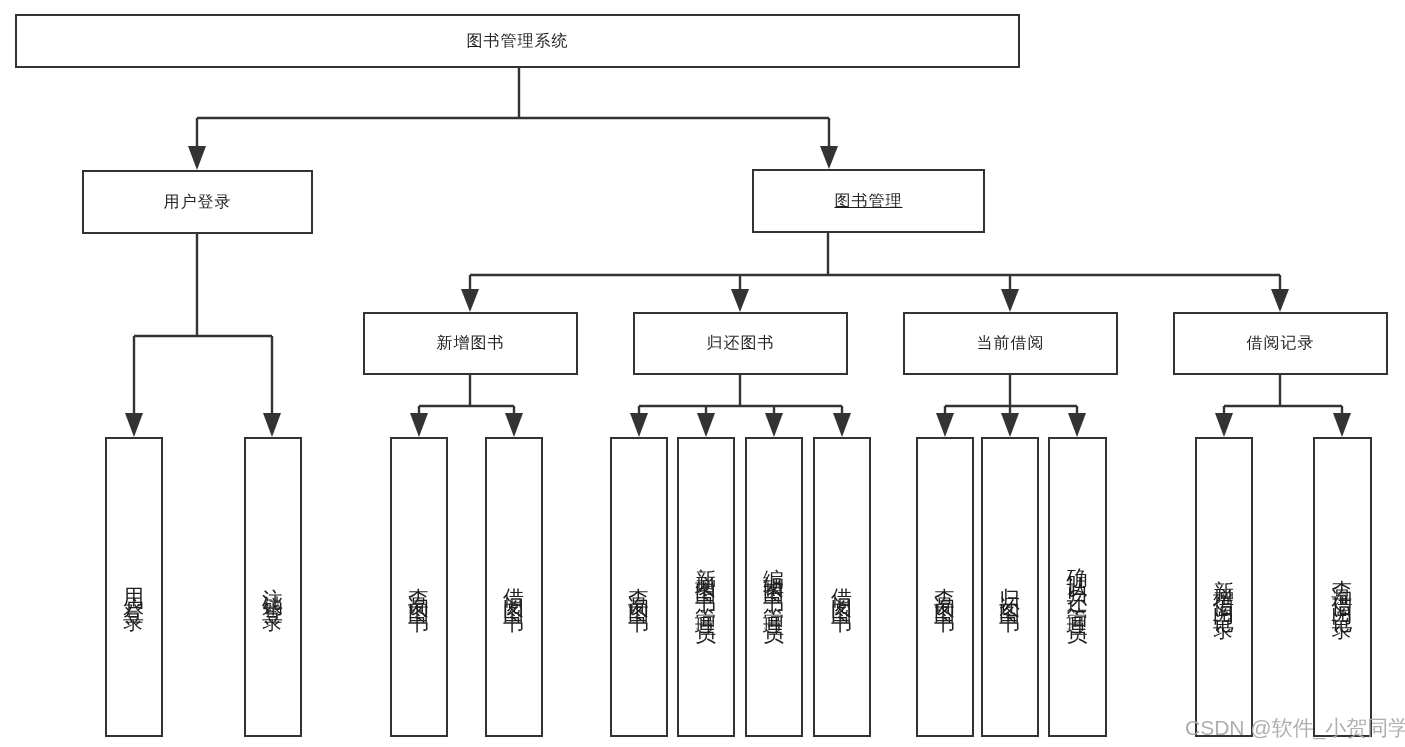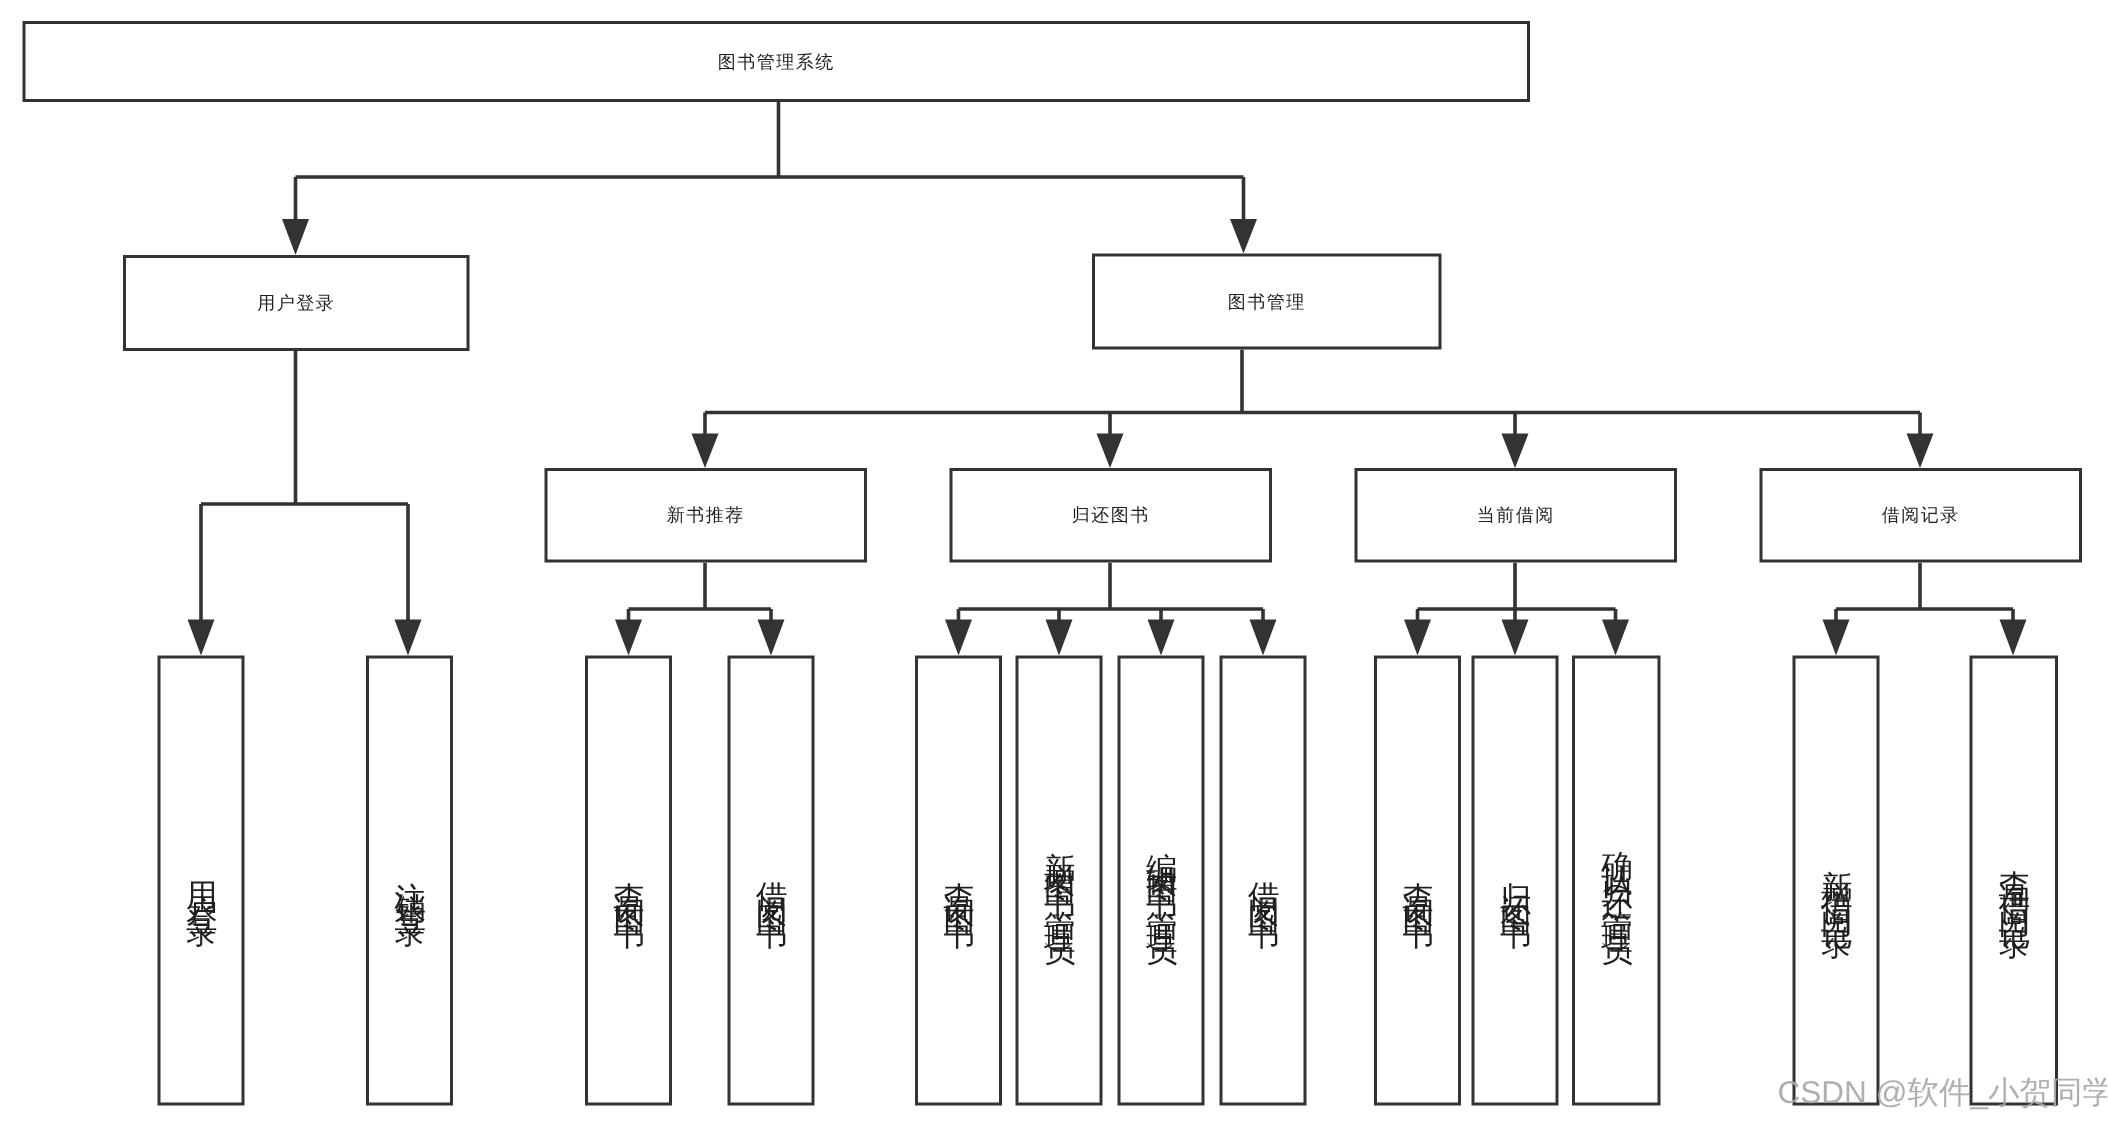--- a/index.html
+++ b/index.html
@@ -5,24 +5,24 @@
   html,body{margin:0;padding:0;background:#ffffff;}
   #canvas{
     position:relative;width:1405px;height:747px;background:#ffffff;overflow:hidden;
     font-family:"Liberation Sans","DejaVu Sans",sans-serif;color:#1f1f1f;
   }
   #connectors{position:absolute;left:0;top:0;width:1405px;height:747px;}
   .box{
     position:absolute;box-sizing:border-box;background:#ffffff;
     border:2.5px solid #333333;display:flex;align-items:center;justify-content:center;
   }
-  .hlabel{font-size:12px;letter-spacing:1px;white-space:nowrap;}
+  .hlabel{font-size:16px;letter-spacing:1px;white-space:nowrap;}
   .root{left:15px;top:14px;width:1005px;height:54px;}
   .lv2a{left:82px;top:170px;width:231px;height:64px;}
-  .lv2b{left:728px;top:169px;width:233px;height:64px;}
+  .lv2b{left:752px;top:169px;width:233px;height:64px;text-decoration:underline;}
   .lv3{top:312px;width:215px;height:63px;}
   .leaf{top:437px;width:58px;height:300px;}
   .vtext{
     writing-mode:vertical-rl;font-size:21px;letter-spacing:8px;
     line-height:1;white-space:nowrap;
   }
   #watermark{
     position:absolute;left:1185px;top:714px;font-size:21px;
     color:rgba(168,168,168,0.92);white-space:nowrap;z-index:5;
   }
@@ -77,21 +77,21 @@
   </div>
 
   <div class="box lv2a">
     <span class="hlabel">用户登录</span>
   </div>
   <div class="box lv2b">
     <span class="hlabel">图书管理</span>
   </div>
 
   <div class="box lv3" style="left:363px">
-    <span class="hlabel">新书推荐</span>
+    <span class="hlabel">新增图书</span>
   </div>
   <div class="box lv3" style="left:633px">
     <span class="hlabel">归还图书</span>
   </div>
   <div class="box lv3" style="left:903px">
     <span class="hlabel">当前借阅</span>
   </div>
   <div class="box lv3" style="left:1173px">
     <span class="hlabel">借阅记录</span>
   </div>

